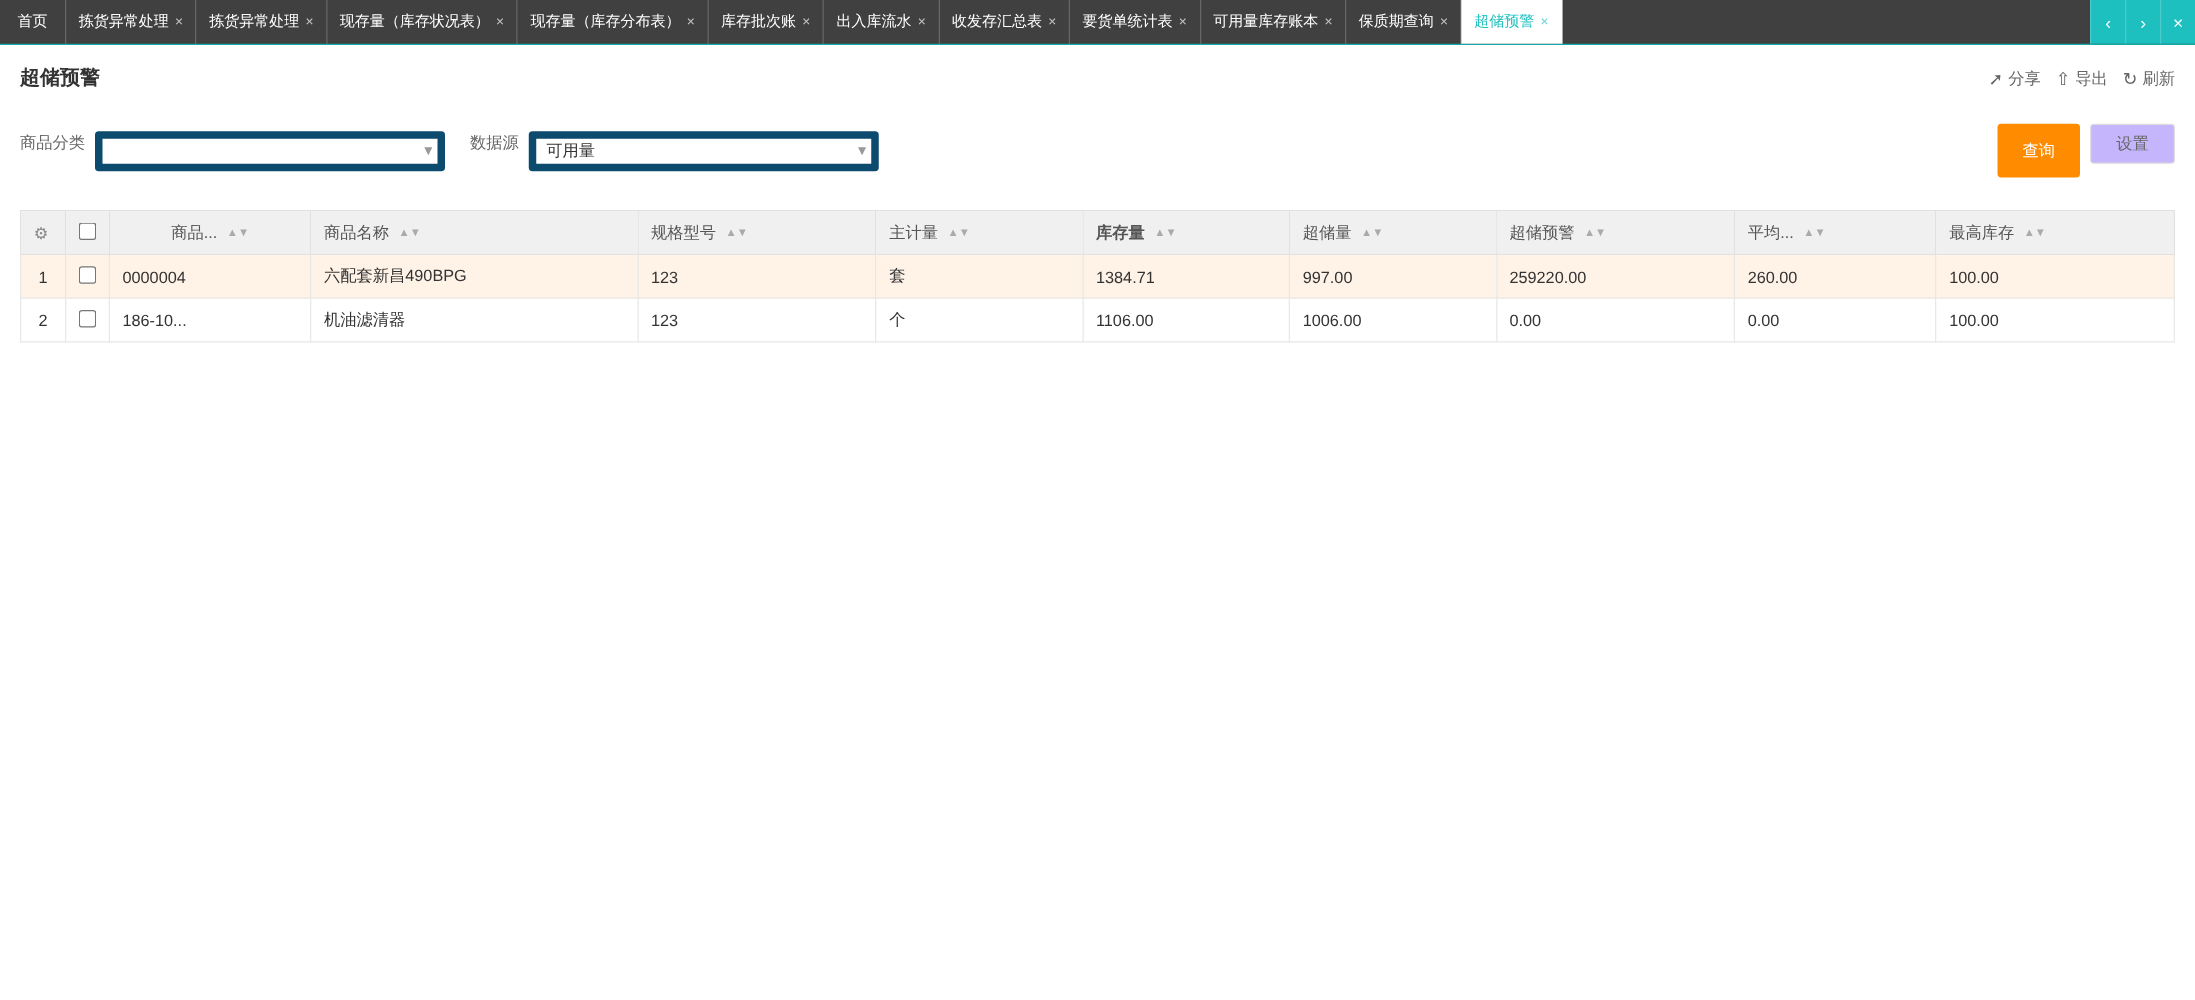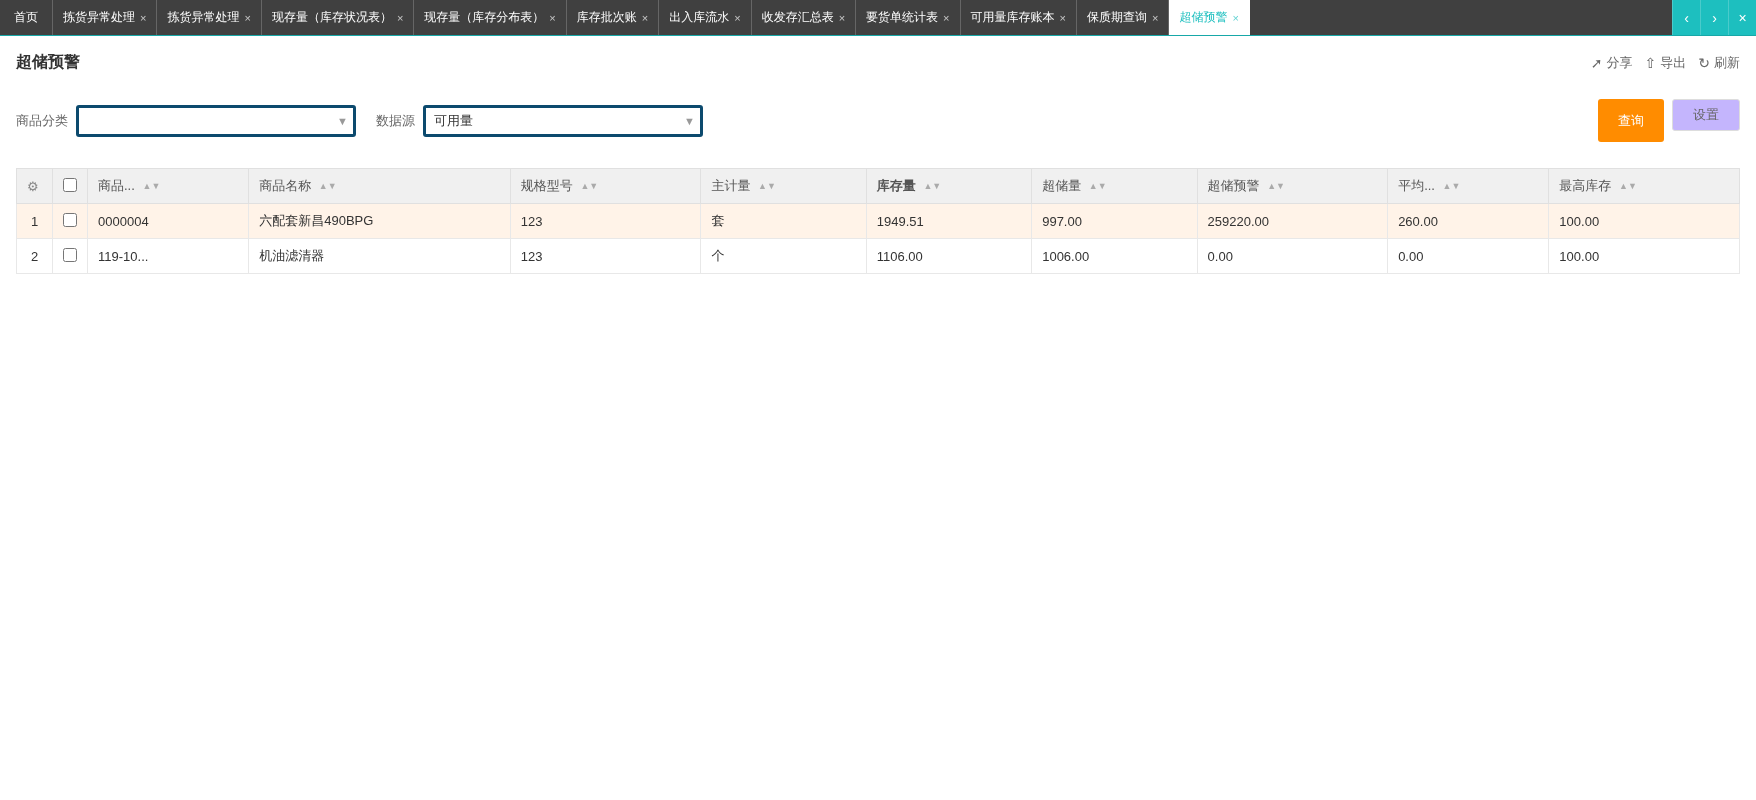--- a/index.html
+++ b/index.html
@@ -102,36 +102,35 @@
     
     .filter-area {
       display: flex;
       align-items: center;
       gap: 20px;
       margin-bottom: 16px;
       padding: 10px 0;
     }
     .filter-item {
       display: flex;
-      align-items: center;
       gap: 8px;
     }
     .filter-label {
       color: #666;
       font-size: 13px;
       white-space: nowrap;
     }
     .filter-select-wrapper {
       position: relative;
       display: inline-block;
     }
     .filter-select-wrapper select {
       width: 280px;
       height: 32px;
-      border: 3px solid #0c4a6e;
+      border: 6px solid #0c4a6e;
       border-radius: 3px;
       padding: 0 8px;
       font-size: 13px;
       color: #333;
       background: #fff;
       appearance: none;
       cursor: pointer;
     }
     .filter-chevron {
       position: absolute;
@@ -331,21 +330,21 @@
 
   <table class="data-table">
     <thead>
       <tr>
         <th class="settings-cell">
           <span style="cursor:pointer; color:#888;">⚙</span>
         </th>
         <th class="checkbox-cell">
           <input type="checkbox" style="">
         </th>
-        <th style="cursor:pointer;">
+        <th style="cursor:pointer;text-align:center;">
           <span>商品...</span>
           <span class="sort-icon">▲▼</span>
         </th>
         <th style="cursor:pointer;">
           <span>商品名称</span>
           <span class="sort-icon">▲▼</span>
         </th>
         <th style="cursor:pointer;">
           <span>规格型号</span>
           <span class="sort-icon">▲▼</span>
@@ -382,35 +381,35 @@
         <td class="row-number">
           <span>1</span>
         </td>
         <td class="checkbox-cell">
           <input type="checkbox" style="">
         </td>
         <td>0000004</td>
         <td>六配套新昌490BPG</td>
         <td>123</td>
         <td>套</td>
-        <td>1949.51</td>
+        <td>1384.71</td>
         <td>997.00</td>
         <td>259220.00</td>
         <td>260.00</td>
         <td>100.00</td>
       </tr>
 
       <tr style="background:#fff;">
         <td class="row-number">
           <span>2</span>
         </td>
         <td class="checkbox-cell">
           <input type="checkbox" style="">
         </td>
-        <td>119-10...</td>
+        <td>186-10...</td>
         <td>机油滤清器</td>
         <td>123</td>
         <td>个</td>
         <td>1106.00</td>
         <td>1006.00</td>
         <td>0.00</td>
         <td>0.00</td>
         <td>100.00</td>
       </tr>
     </tbody>

